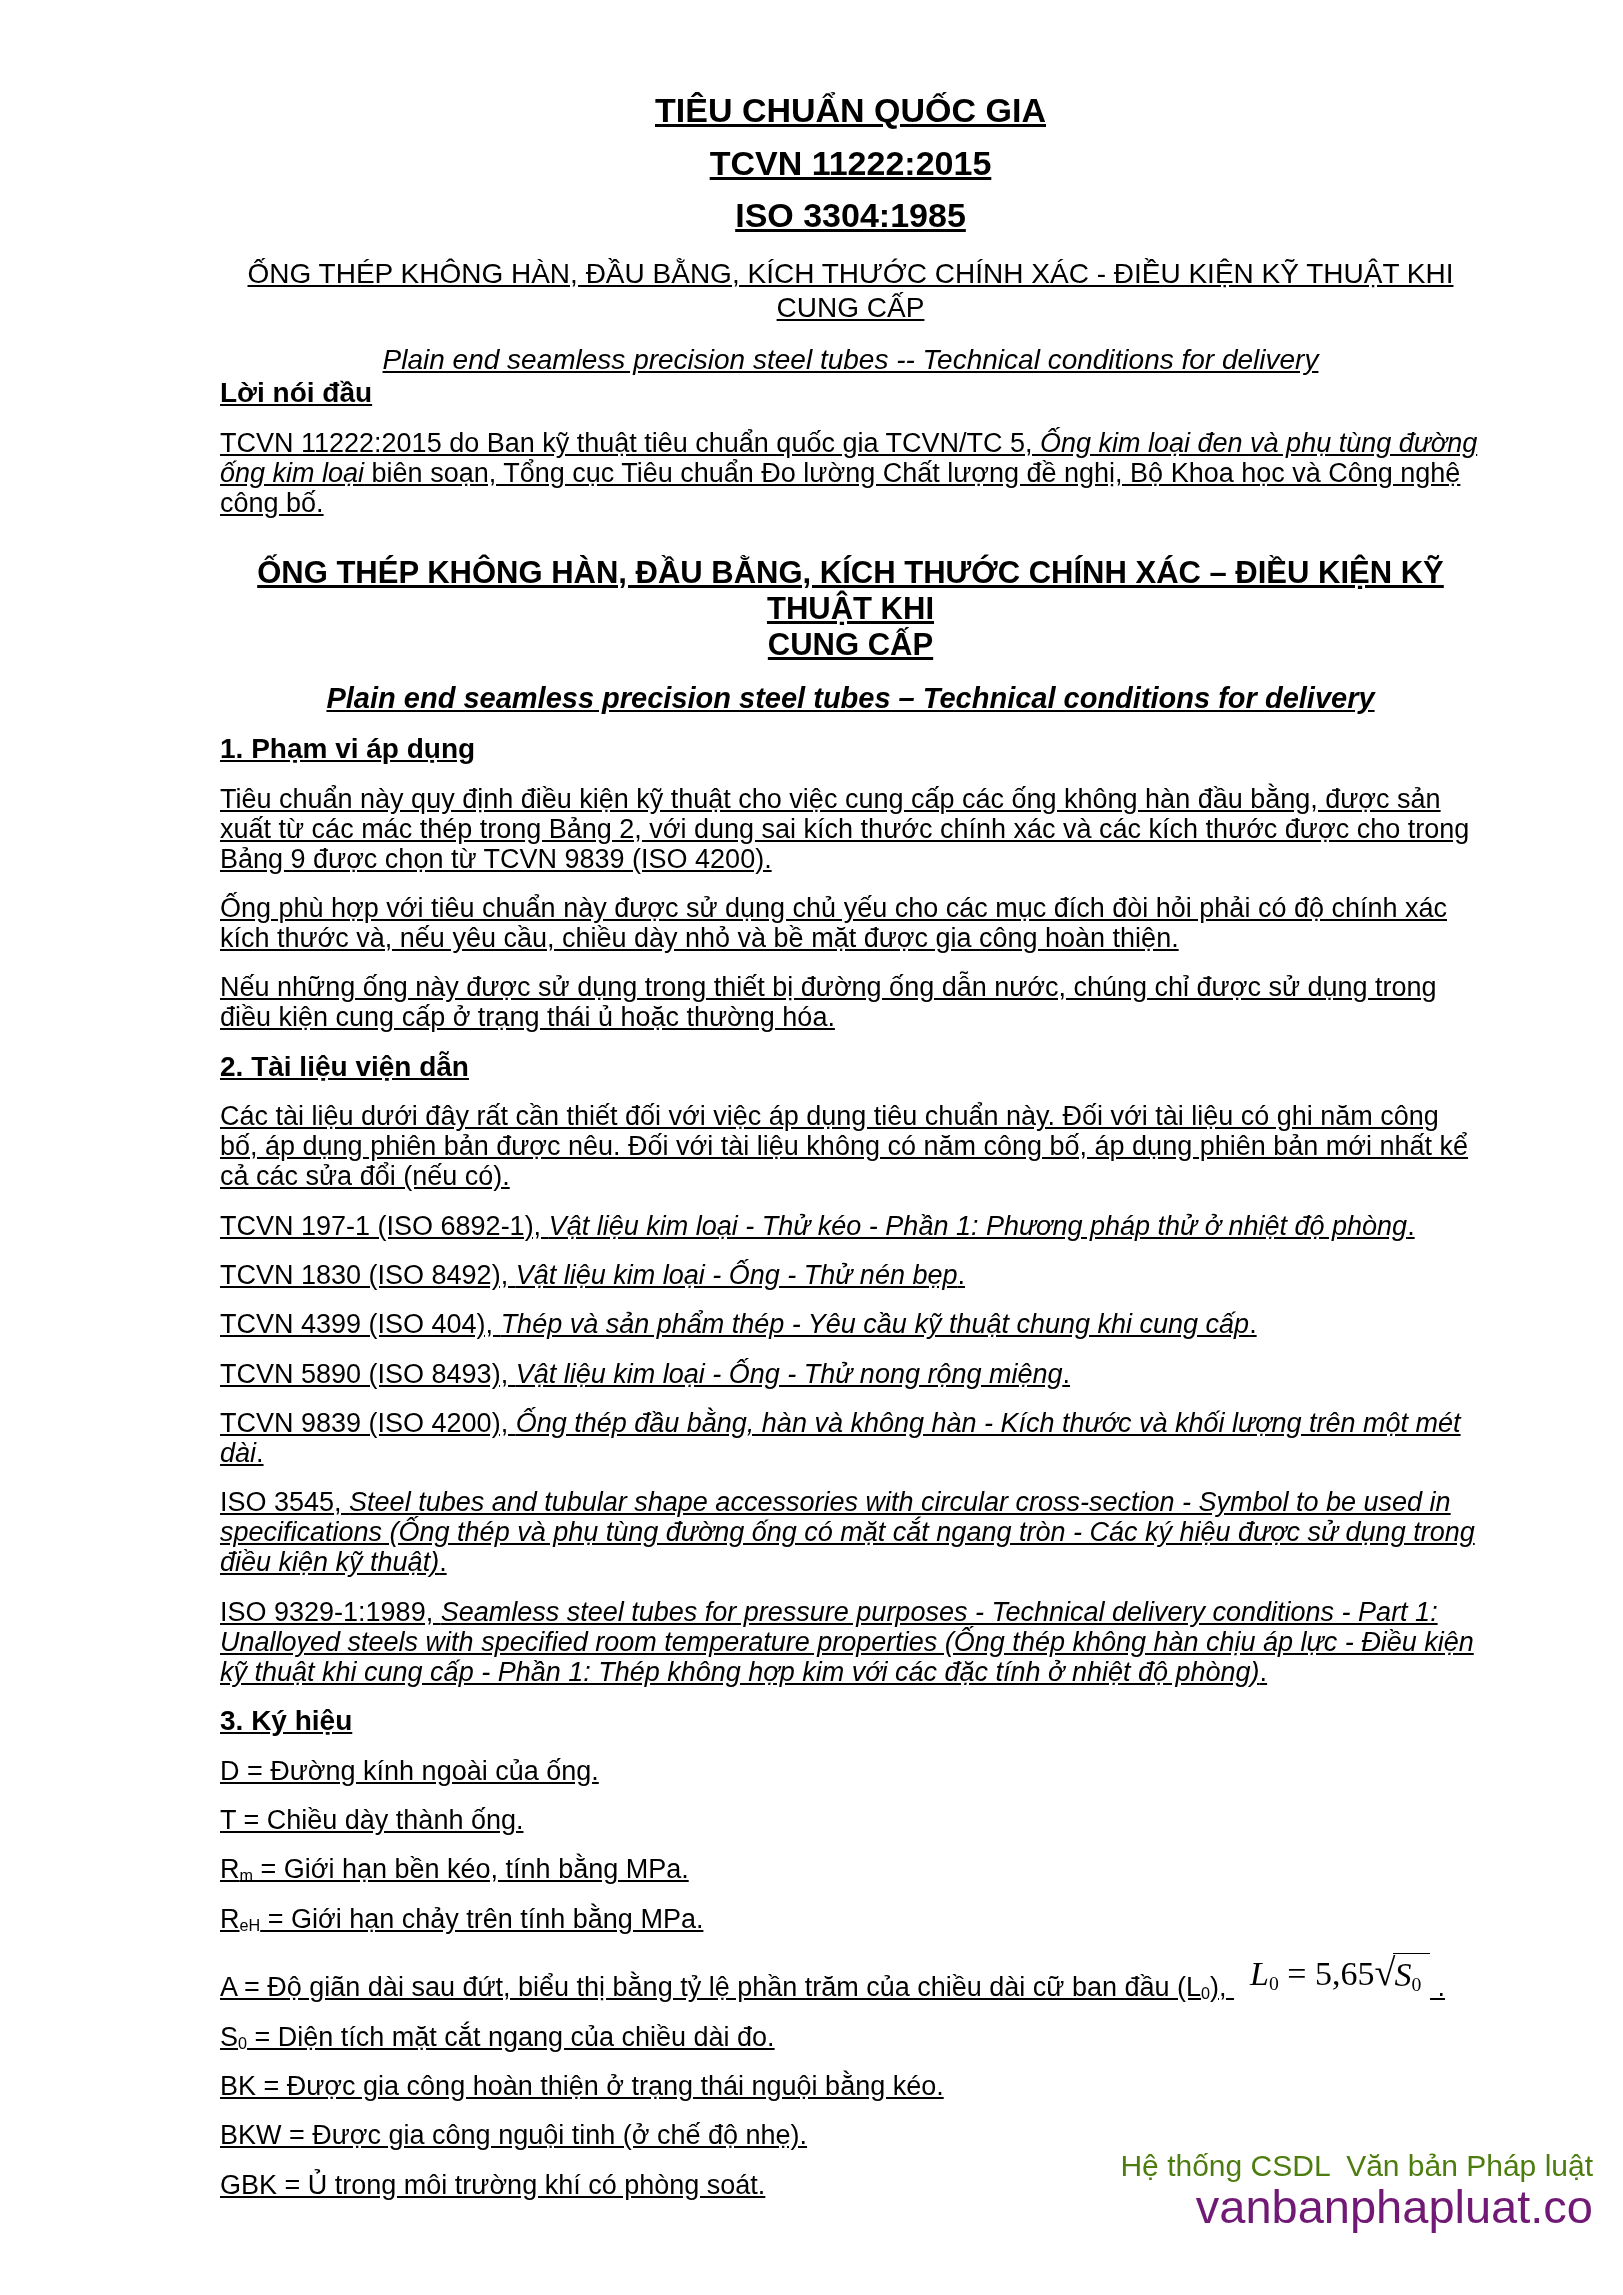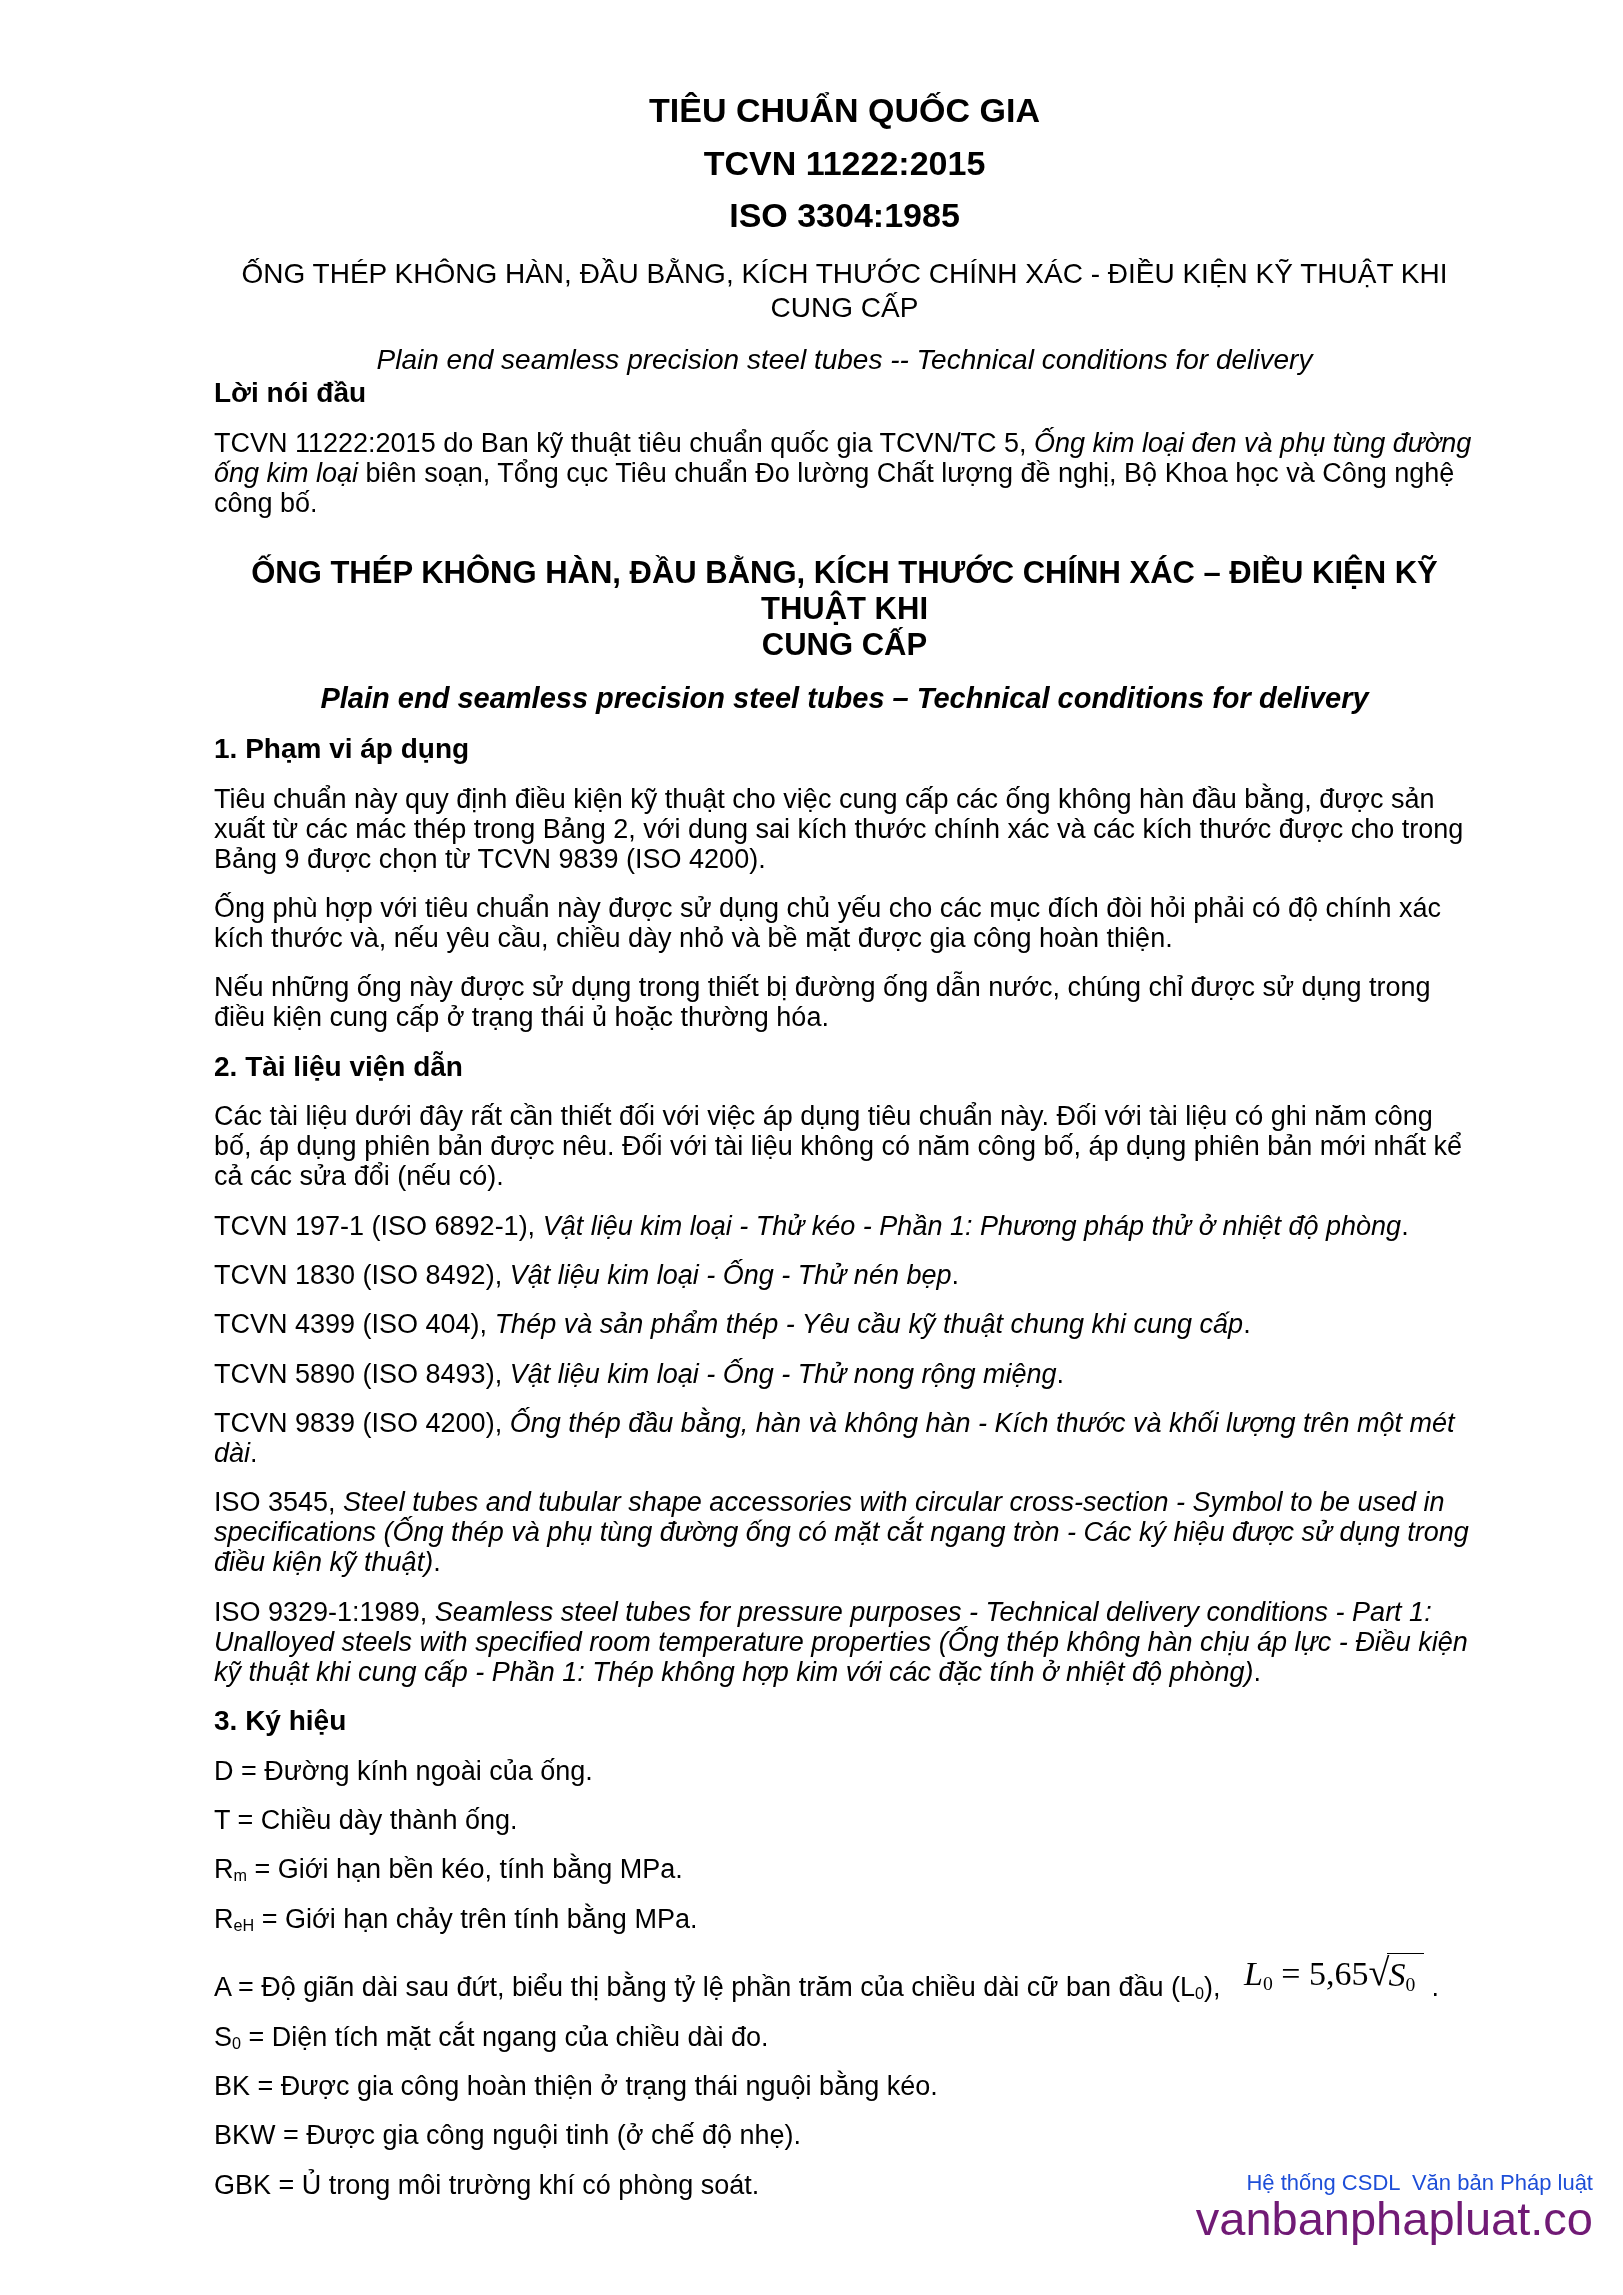--- a/index.html
+++ b/index.html
@@ -6,22 +6,23 @@
   .page{
     position:relative;
     width:1623px;height:2295px;
     background:#ffffff;
     overflow:hidden;
     font-family:"Liberation Sans","DejaVu Sans",sans-serif;
     color:#000;
   }
   .content{
     position:absolute;
-    left:214px;top:91px;
+    left:220px;top:91px;
     width:1261px;
+    text-decoration:underline;
   }
   .blk{margin:0 0 19.4px 0;font-size:27px;line-height:30px;}
   .doc-title{font-size:34px;line-height:39px;font-weight:700;text-align:center;margin-bottom:13.5px;}
   .doc-title-last{margin-bottom:22px;}
   .doc-caps{font-size:28px;line-height:34px;text-align:center;margin-bottom:19.4px;}
   .doc-subtitle-italic{font-size:28px;line-height:32px;font-style:italic;text-align:center;margin-bottom:2px;}
   .heading{font-weight:700;font-size:28px;}
   .section-heading{font-size:31px;line-height:36px;font-weight:700;text-align:center;margin-top:37px;margin-bottom:19.4px;}
   .section-subtitle{font-size:29px;line-height:32px;font-weight:700;font-style:italic;text-align:center;margin-bottom:20px;}
   .nowrap{white-space:nowrap;}
@@ -38,21 +39,21 @@
   .formula sub{font-size:58%;line-height:0;vertical-align:-0.25em;}
   .f-radical{font-size:1.12em;font-style:normal;}
   .f-radicand{border-top:1.7px solid #000;padding:1.7px 8.5px 0 1.7px;margin-left:-2.5px;}
   .watermark{
     position:absolute;
     right:30px;top:2150px;
     text-align:right;
     line-height:1.05;
     pointer-events:none;
   }
-  .wm-line1{font-size:22px;color:#1d4ed8;white-space:pre;margin-top:21px;}
+  .wm-line1{font-size:30px;color:#4d7c0f;white-space:pre;}
   .wm-line2{font-size:47px;color:#701a75;}
 </style>
 </head>
 <body>
 
 <div class="page">
   <div class="content">
       <p class="blk doc-title"><span>TIÊU CHUẨN QUỐC GIA</span></p>
       <p class="blk doc-title"><span>TCVN 11222:2015</span></p>
       <p class="blk doc-title doc-title-last"><span>ISO 3304:1985</span></p>

